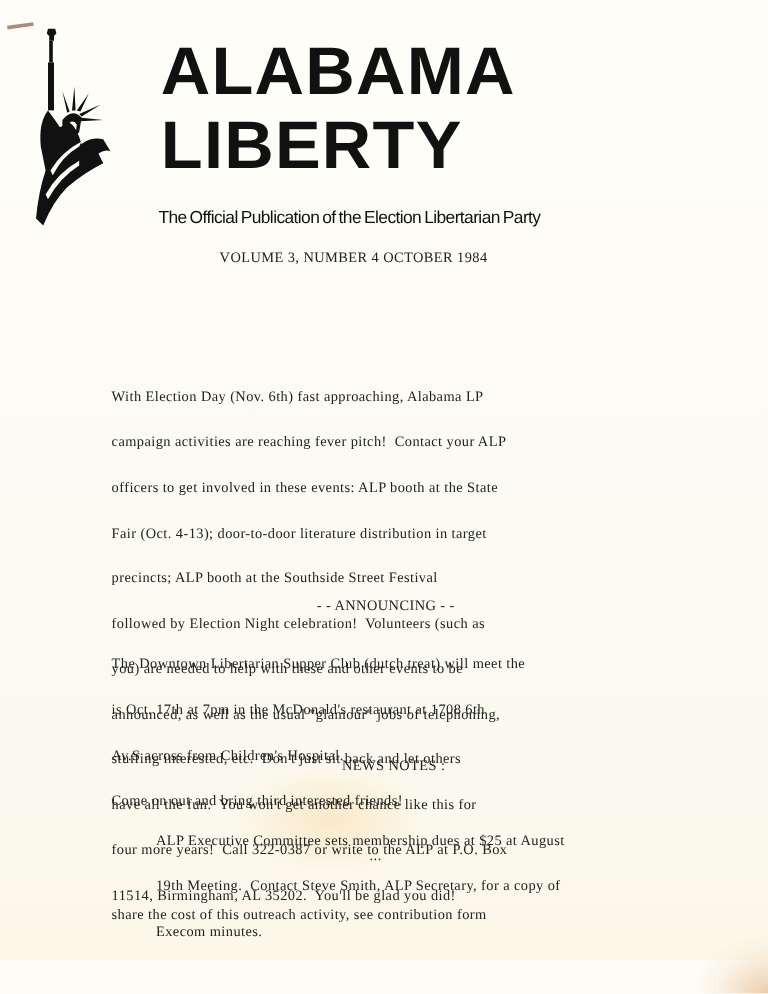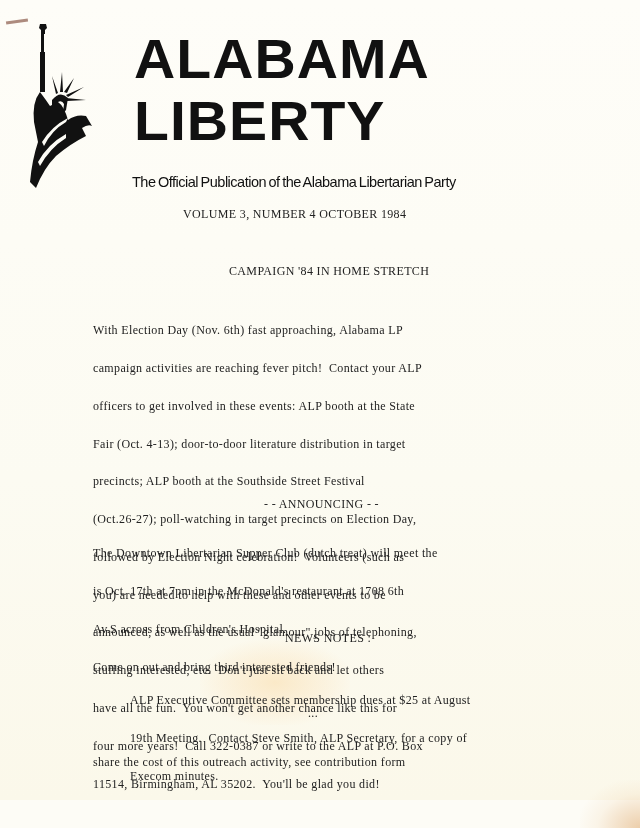--- a/index.html
+++ b/index.html
@@ -66,32 +66,30 @@
 
     <path d="M14 70 q-8 10 -6 30 l4 20 q-6 18 -8 40 l6 6 q8 -20 20 -32 q14 -12 30 -20 l-4 -8 q6 -4 10 -2 l-6 -10 q-10 -2 -18 4 q-4 -14 -10 -18 l-8 4 q-4 -6 -10 -14 z" fill="#111"></path>
     <path d="M16 120 q10 -16 26 -24 l-2 4 q-14 8 -22 24 z M12 140 q10 -18 28 -28 l0 4 q-16 10 -26 28 z" fill="#fdfcf6"></path>
   </svg>
 
   <div class="masthead">
     <div>ALABAMA</div>
     <div>LIBERTY</div>
   </div>
 
-  <div class="subtitle">The Official Publication of the Alabama Libertarian Party</div>
+  <div class="subtitle">The Official Publication of the Election Libertarian Party</div>
 
   <div class="abs mono" style="left:183px; top:207px;">VOLUME 3, NUMBER 4 OCTOBER 1984</div>
 
-  <div class="abs mono" style="left:229px; top:264px;">CAMPAIGN '84 IN HOME STRETCH</div>
   <div class="para mono" style="top:299px;">
     <div>With Election Day (Nov. 6th) fast approaching, Alabama LP</div>
     <div>campaign activities are reaching fever pitch!  Contact your ALP</div>
     <div>officers to get involved in these events: ALP booth at the State</div>
     <div>Fair (Oct. 4-13); door-to-door literature distribution in target</div>
     <div>precincts; ALP booth at the Southside Street Festival</div>
-    <div>(Oct.26-27); poll-watching in target precincts on Election Day,</div>
     <div>followed by Election Night celebration!  Volunteers (such as</div>
     <div>you) are needed to help with these and other events to be</div>
     <div>announced, as well as the usual "glamour" jobs of telephoning,</div>
     <div>stuffing interested, etc.  Don't just sit back and let others</div>
     <div>have all the fun.  You won't get another chance like this for</div>
     <div>four more years!  Call 322-0387 or write to the ALP at P.O. Box</div>
     <div>11514, Birmingham, AL 35202.  You'll be glad you did!</div>
   </div>
 
   <div class="abs mono" style="left:264px; top:497px;">- - ANNOUNCING - -</div>

